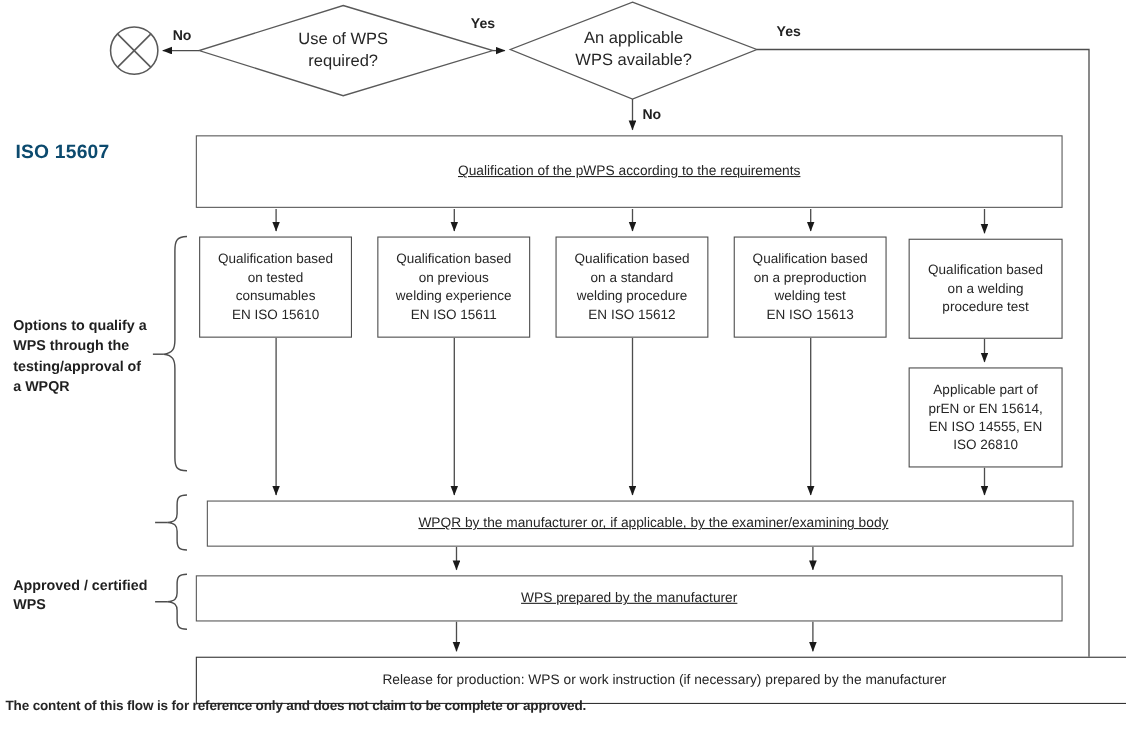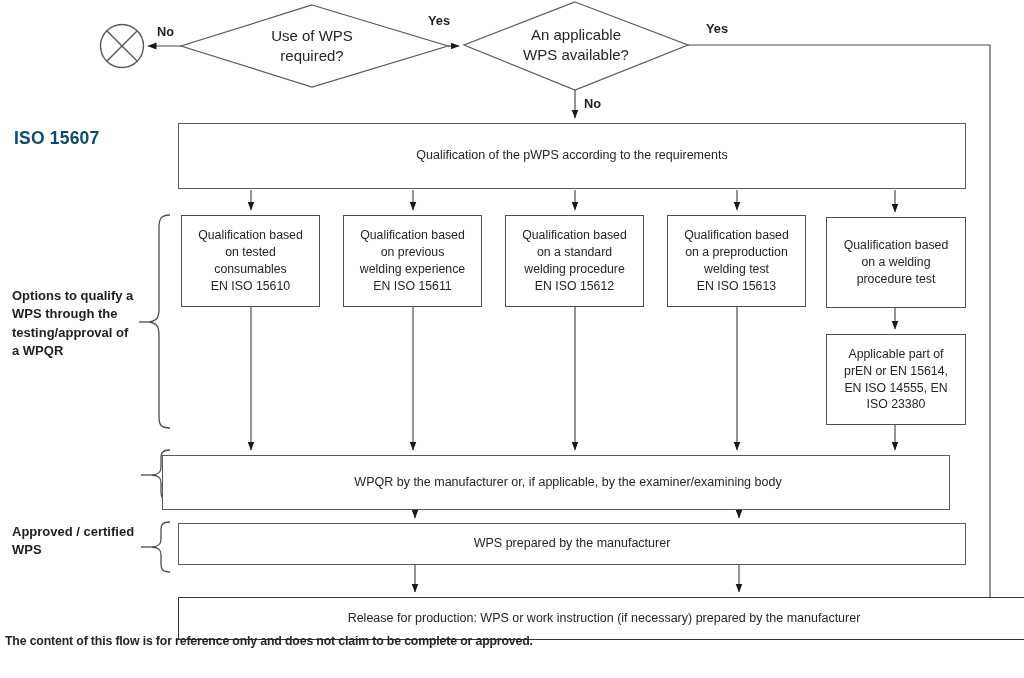--- a/index.html
+++ b/index.html
@@ -7,21 +7,21 @@
     position:relative;width:1024px;height:678px;background:#ffffff;
     font-family:"Liberation Sans","DejaVu Sans",sans-serif;color:#262626;overflow:hidden;
   }
   #wires{position:absolute;left:0;top:0;width:1024px;height:678px;}
   .pre{white-space:pre-line;}
   .box{
     position:absolute;border:1px solid #4d4d4d;background:#ffffff;
     display:flex;align-items:center;justify-content:center;text-align:center;
     font-size:12.5px;line-height:1.38;box-sizing:border-box;
   }
-  .wide{border-color:#595959;}
+  .wide{border-color:#595959;text-decoration:underline;}
   .thick{border-width:1.5px;border-color:#333333;}
   .diamond-text{
     position:absolute;display:flex;align-items:center;justify-content:center;
     text-align:center;font-size:15px;line-height:1.35;
   }
   .edge-label{position:absolute;font-size:12.8px;font-weight:700;color:#1f1f1f;}
   .side-label{
     position:absolute;font-size:13px;font-weight:600;line-height:1.42;color:#1f1f1f;
   }
   .iso-label{position:absolute;font-size:17.5px;font-weight:600;color:#0c4a6e;letter-spacing:.2px;}
@@ -115,23 +115,23 @@
 on a preproduction
 welding test
 EN ISO 15613</div>
   <div class="box pre" style="left:826px;top:217px;width:140px;height:91px;font-size:12.3px;">Qualification based
 on a welding
 procedure test</div>
 
   <div class="box pre" style="left:826px;top:334px;width:140px;height:91px;font-size:12.3px;">Applicable part of
 prEN or EN 15614,
 EN ISO 14555, EN
-ISO 23380</div>
+ISO 26810</div>
 
-  <div class="box wide" style="left:162px;top:455px;width:788px;height:55px;padding-left:24px;">WPQR by the manufacturer or, if applicable, by the examiner/examining body</div>
+  <div class="box wide" style="left:188px;top:455px;width:788px;height:42px;padding-left:24px;">WPQR by the manufacturer or, if applicable, by the examiner/examining body</div>
 
   <div class="box wide" style="left:178px;top:523px;width:788px;height:42px;">WPS prepared by the manufacturer</div>
 
   <div class="box thick" style="left:178px;top:597px;width:852px;height:43px;">Release for production: WPS or work instruction (if necessary) prepared by the manufacturer</div>
 
   <div class="side-label pre" style="left:12px;top:287px;width:150px;">Options to qualify a
 WPS through the
 testing/approval of
 a WPQR</div>
   <div class="side-label pre" style="left:12px;top:523px;width:150px;">Approved / certified

